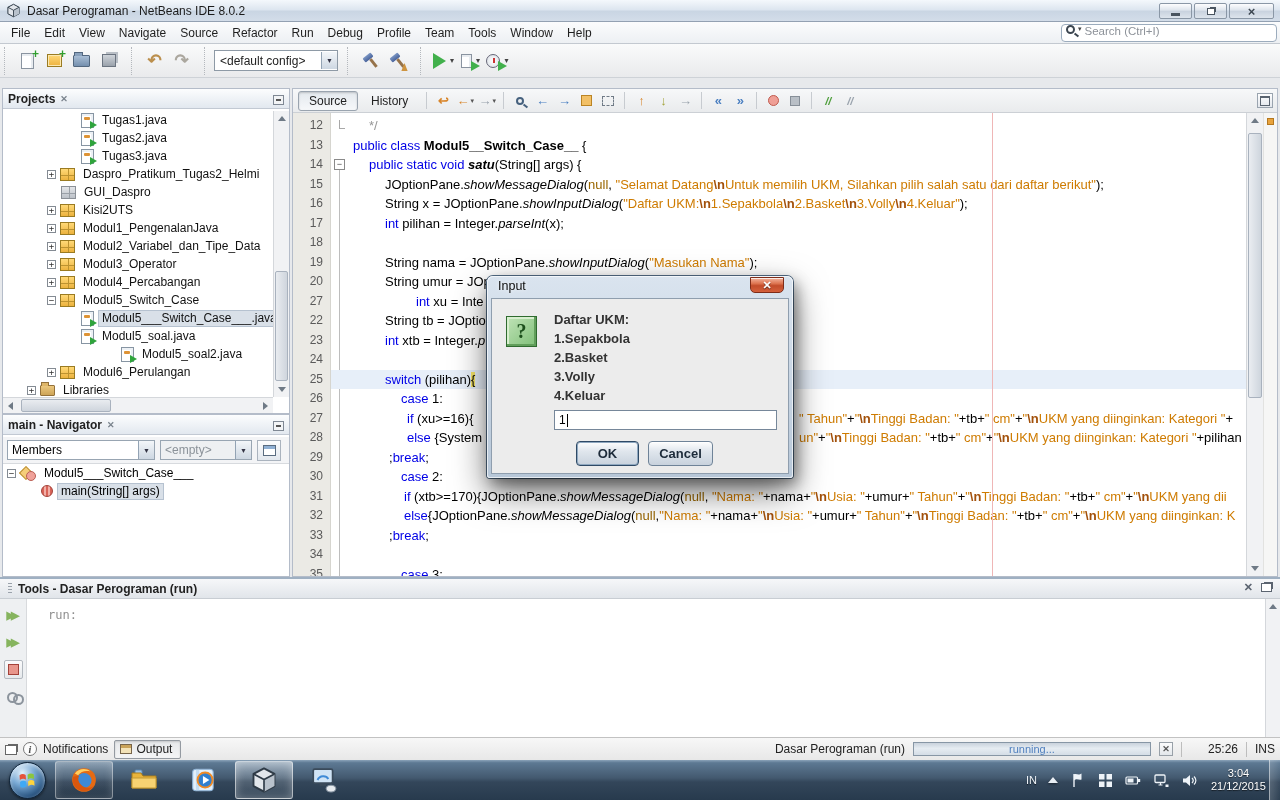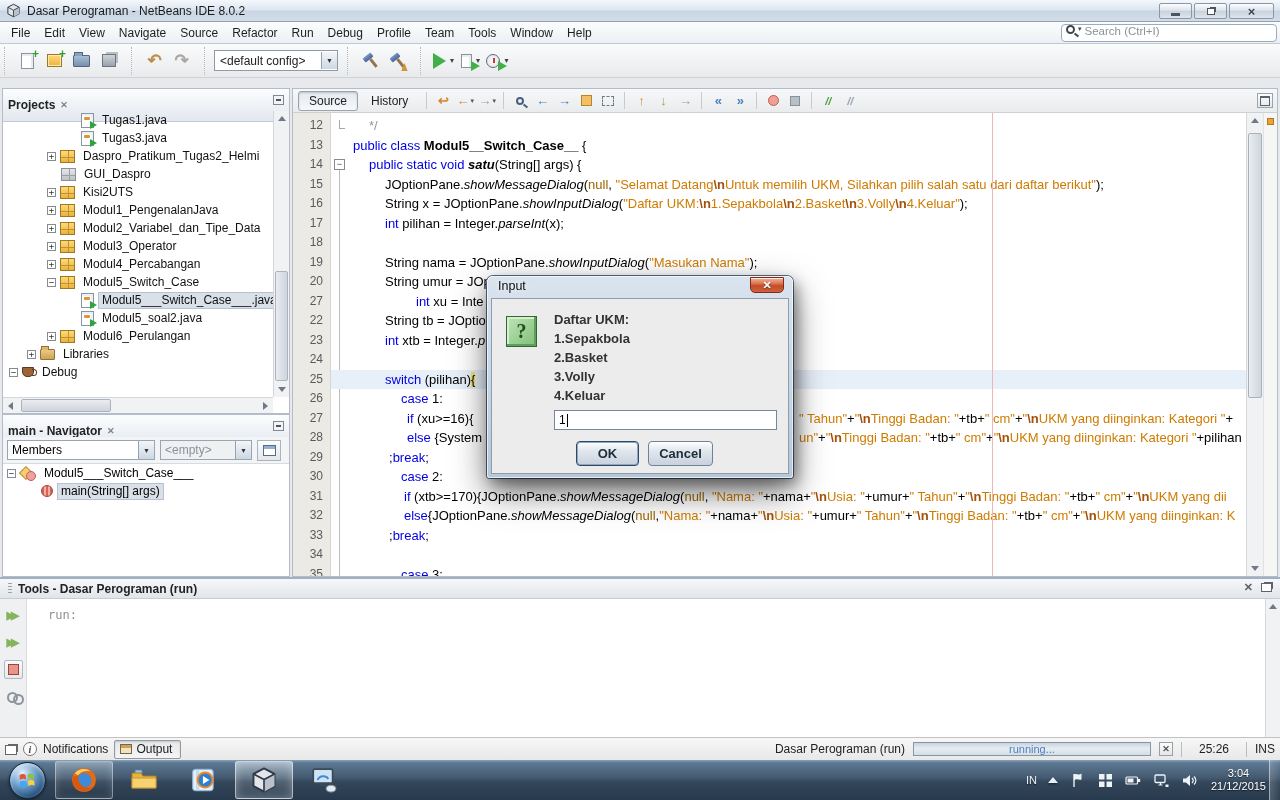--- a/index.html
+++ b/index.html
@@ -50,21 +50,21 @@
 .pg.sm{width:11px;height:14px}
 .clk{width:14px;height:14px;border-radius:50%;border:1px solid #667;background:radial-gradient(#fff,#d7dde4);position:relative}
 .clk::before{content:"";position:absolute;left:6px;top:3px;width:1.5px;height:5px;background:#c33}
 .dd2{font-size:8px;color:#444;margin-left:4px}
 
 
 #workspace{position:absolute;left:0;top:78px;width:1280px;height:659px;background:#e7e9ec}
 
 
 .panel{position:absolute;background:#fff;border:1px solid #b4bcc9}
-.panel-header{height:33px;background:linear-gradient(#fcfdfe,#e2e8ef);border-bottom:1px solid #c2c9d3;display:flex;align-items:center;padding:0 5px;font-size:12px;position:relative}
+.panel-header{height:20px;background:linear-gradient(#fcfdfe,#e2e8ef);border-bottom:1px solid #c2c9d3;display:flex;align-items:center;padding:0 5px;font-size:12px;position:relative}
 .panel-title{font-weight:bold;color:#222;white-space:nowrap}
 .tab-close{margin-left:5px;color:#7a838d;font-size:9px;font-weight:bold}
 .panel-min{position:absolute;right:5px;top:6px;width:11px;height:10px;border:1px solid #7f8894;background:#f2f4f6;display:flex;align-items:center;justify-content:center}
 .panel-min::before{content:"";width:5px;height:1.5px;background:#555}
 
 
 .tree{position:absolute;left:0;top:22px;right:16px;bottom:0;overflow:hidden;font-size:12px;color:#111}
 .trow{height:18px;display:flex;align-items:center;white-space:nowrap}
 .expander{width:9px;height:9px;border:1px solid #848b93;background:#fff;font-size:9px;line-height:7px;text-align:center;color:#333;margin-right:4px;flex:none;font-family:"DejaVu Sans Mono",monospace}
 .ticn{flex:none;margin-right:5px;position:relative;display:inline-block}
@@ -171,21 +171,21 @@
 .sb-winicon{width:12px;height:10px;border:1px solid #666;background:#fff;box-shadow:2px -2px 0 -1px #666;margin-top:2px}
 .sb-info{width:14px;height:14px;border:1px solid #777;border-radius:50%;font-size:10px;font-family:"Liberation Serif",serif;font-style:italic;font-weight:bold;color:#444;display:flex;align-items:center;justify-content:center;background:#fdfdfd}
 .sb-tab{display:flex;align-items:center;gap:4px;border:1px solid #949aa1;border-radius:2px;background:linear-gradient(#e6e8ea,#f4f5f6);box-shadow:inset 0 1px 2px rgba(0,0,0,.15);padding:1px 8px 2px 5px}
 .sb-tabicon{width:12px;height:10px;border:1px solid #77654a;background:#f3e3b8;position:relative}
 .sb-tabicon::before{content:"";position:absolute;left:0;right:0;top:0;height:3px;background:#c9a35a}
 .sb-right{position:absolute;right:5px;top:0;height:22px;display:flex;align-items:center;gap:8px}
 .sb-sep{width:1px;height:15px;background:#bdbdbd}
 .progress{width:238px;height:14px;border:1px solid #8796a5;background:linear-gradient(#c9d2dc,#e6ecf2 45%,#d4dde6);position:relative;display:flex;align-items:center;justify-content:center}
 .prog-text{font-size:11px;color:#4f7fbe}
 .prog-cancel{width:14px;height:14px;border:1px solid #98a0a8;background:linear-gradient(#fbfbfc,#e3e7eb);display:flex;align-items:center;justify-content:center;font-size:9px;color:#555;font-weight:bold}
-.sb-caret{min-width:48px;text-align:center}
+.sb-caret{min-width:48px;text-align:right}
 
 
 #taskbar{position:absolute;left:0;top:760px;width:1280px;height:40px;background:linear-gradient(180deg,#8ba3b9 0%,#5d7993 7%,#43596f 45%,#33465a 55%,#273a4d 100%);display:flex;align-items:center}
 .start-orb{width:54px;height:40px;display:flex;align-items:center;justify-content:center;flex:none}
 .orb{width:37px;height:37px;border-radius:50%;background:radial-gradient(circle at 35% 28%,#e3f1fc 0%,#79a9d4 35%,#2a5581 72%,#16304f 100%);border:1px solid #0f2439;box-shadow:inset 0 2px 4px rgba(255,255,255,.65),0 1px 3px rgba(0,0,0,.5);display:flex;align-items:center;justify-content:center}
 .orb svg{width:19px;height:19px}
 .tb-btn{width:58px;height:38px;margin:0 1px;border-radius:3px;display:flex;align-items:center;justify-content:center;border:1px solid transparent}
 .tb-btn svg{width:28px;height:28px}
 .tb-btn.open{background:linear-gradient(rgba(255,255,255,.25),rgba(255,255,255,.07) 50%,rgba(0,0,0,.1));border-color:rgba(255,255,255,.45);box-shadow:inset 0 0 8px rgba(255,255,255,.2)}
 .tb-btn.fg{background:linear-gradient(rgba(255,255,255,.42),rgba(255,255,255,.16) 50%,rgba(255,255,255,.06));border-color:rgba(255,255,255,.6);box-shadow:inset 0 0 10px rgba(255,255,255,.35)}
@@ -324,20 +324,24 @@
       <span class="tab-close">✕</span>
       <span class="panel-min"></span>
     </div>
     <div class="tree" id="projects-tree">
         <div class="trow" style="padding-left: 78px;">
           <span class="ticn icon-java-file"></span>
           <span class="tlabel">Tugas1.java</span>
         </div>
         <div class="trow" style="padding-left: 78px;">
           <span class="ticn icon-java-file"></span>
+          <span class="tlabel">Tugas2.java</span>
+        </div>
+        <div class="trow" style="padding-left: 78px;">
+          <span class="ticn icon-java-file"></span>
           <span class="tlabel">Tugas3.java</span>
         </div>
         <div class="trow" style="padding-left: 44px;">
           <span class="expander">+</span>
           <span class="ticn icon-project"></span>
           <span class="tlabel">Daspro_Pratikum_Tugas2_Helmi</span>
         </div>
         <div class="trow" style="padding-left: 58px;">
           <span class="ticn icon-project-gray"></span>
           <span class="tlabel">GUI_Daspro</span>
@@ -370,20 +374,24 @@
         <div class="trow" style="padding-left: 44px;">
           <span class="expander">−</span>
           <span class="ticn icon-project"></span>
           <span class="tlabel">Modul5_Switch_Case</span>
         </div>
         <div class="trow selected" style="padding-left: 78px;">
           <span class="ticn icon-java-file"></span>
           <span class="tlabel">Modul5___Switch_Case___.java</span>
         </div>
         <div class="trow" style="padding-left: 78px;">
+          <span class="ticn icon-java-file"></span>
+          <span class="tlabel">Modul5_soal.java</span>
+        </div>
+        <div class="trow" style="padding-left: 78px; margin-left: 40px;">
           <span class="ticn icon-java-file"></span>
           <span class="tlabel">Modul5_soal2.java</span>
         </div>
         <div class="trow" style="padding-left: 44px;">
           <span class="expander">+</span>
           <span class="ticn icon-project"></span>
           <span class="tlabel">Modul6_Perulangan</span>
         </div>
         <div class="trow" style="padding-left: 24px;">
           <span class="expander">+</span>

